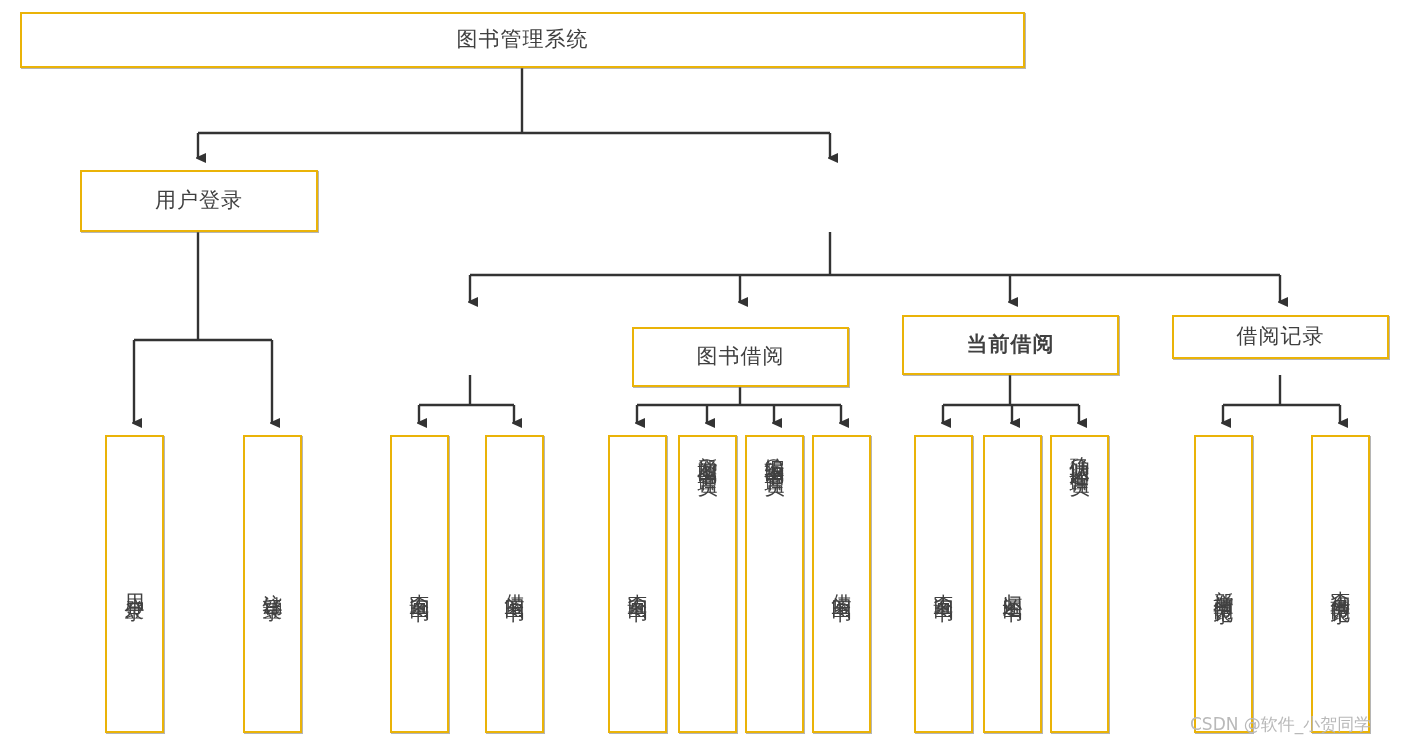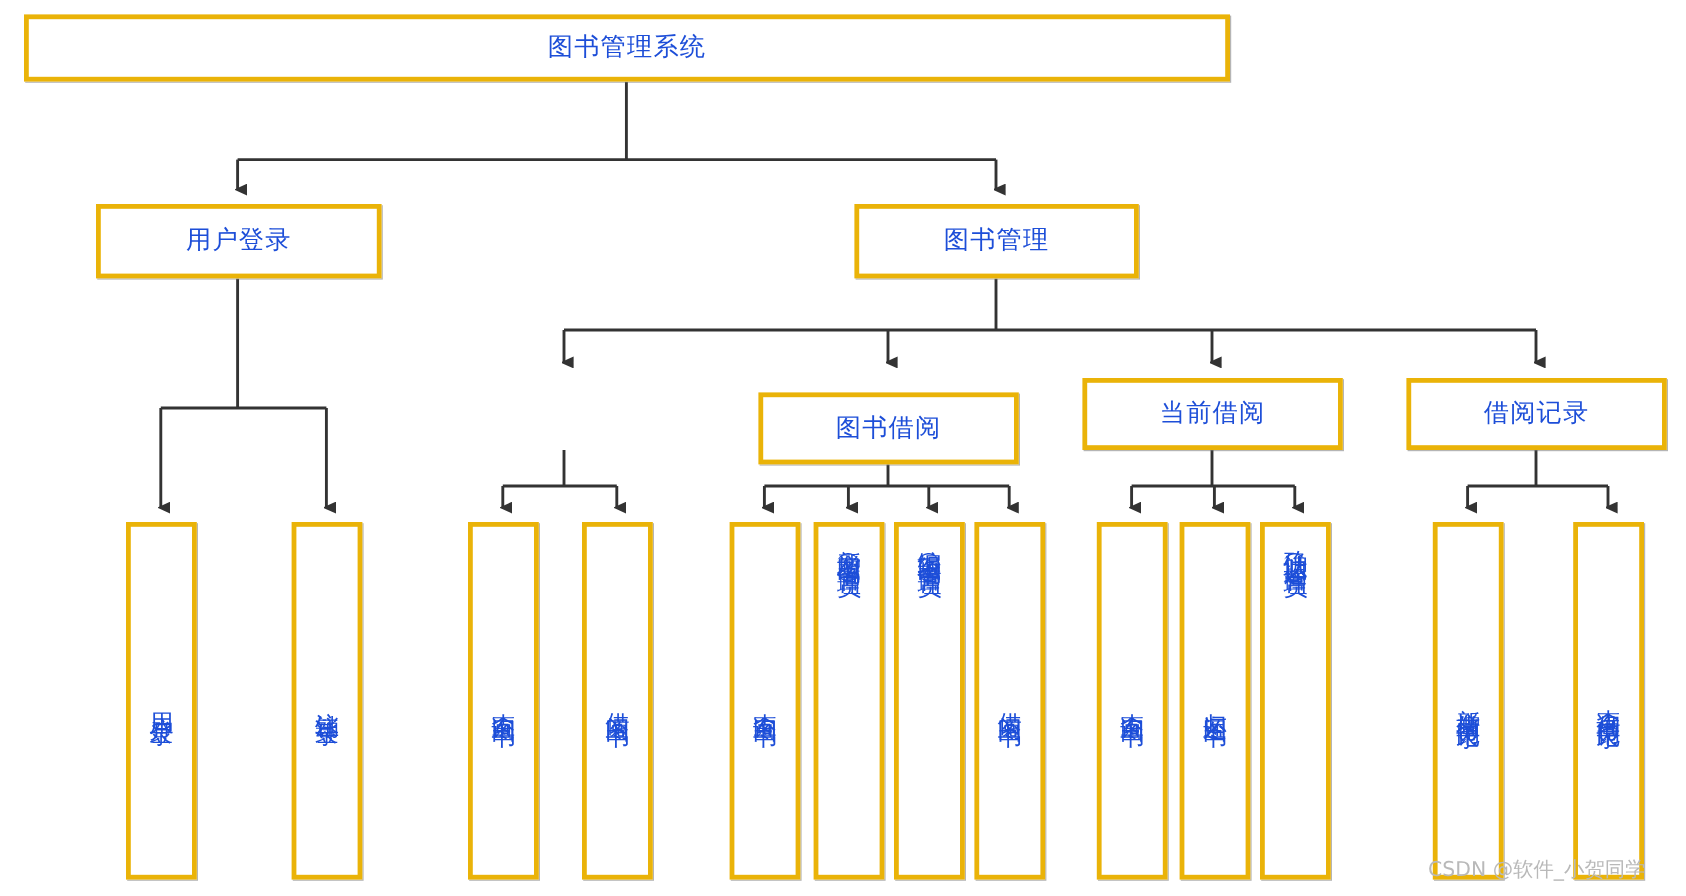--- a/index.html
+++ b/index.html
@@ -23,26 +23,26 @@
     position: absolute;
     left: 0;
     top: 0;
     width: 1405px;
     height: 747px;
   }
   .node {
     position: absolute;
     box-sizing: border-box;
     background: #ffffff;
-    border: 4px solid #eab308;
+    border: 2px solid #eab308;
     box-shadow: 1px 1px 0 rgba(120,120,120,0.55);
     display: flex;
     align-items: center;
     justify-content: center;
-    color: #1d4ed8;
+    color: #404040;
   }
   .node-h {
     font-size: 21px;
     letter-spacing: 1px;
     line-height: 1.2;
   }
   .node-v {
     writing-mode: vertical-rl;
     text-orientation: upright;
     font-size: 20px;
@@ -121,31 +121,28 @@
     </g>
   </svg>
 
   <div class="node node-h" style="left:20px; top:12px; width:1005px; height:56px;">
     <span>图书管理系统</span>
   </div>
 
   <div class="node node-h" style="left:80px; top:170px; width:238px; height:62px;">
     <span>用户登录</span>
   </div>
-  <div class="node node-h" style="left:712px; top:170px; width:237px; height:62px;">
-    <span>图书管理</span>
-  </div>
 
   <div class="node node-h" style="left:632px; top:315px; width:217px; height:60px;margin-top:12px;">
     <span>图书借阅</span>
   </div>
-  <div class="node node-h" style="left:902px; top:315px; width:217px; height:60px;">
+  <div class="node node-h" style="left:902px; top:315px; width:217px; height:60px;font-weight:bold;">
     <span>当前借阅</span>
   </div>
-  <div class="node node-h" style="left:1172px; top:315px; width:217px; height:60px;">
+  <div class="node node-h" style="left:1172px; top:315px; width:217px; height:44px;">
     <span>借阅记录</span>
   </div>
 
   <div class="node node-v" style="left:105px; top:435px; width:59px; height:298px;">
     <span>用户登录</span>
   </div>
   <div class="node node-v" style="left:243px; top:435px; width:59px; height:298px;">
     <span>注销登录</span>
   </div>
 

